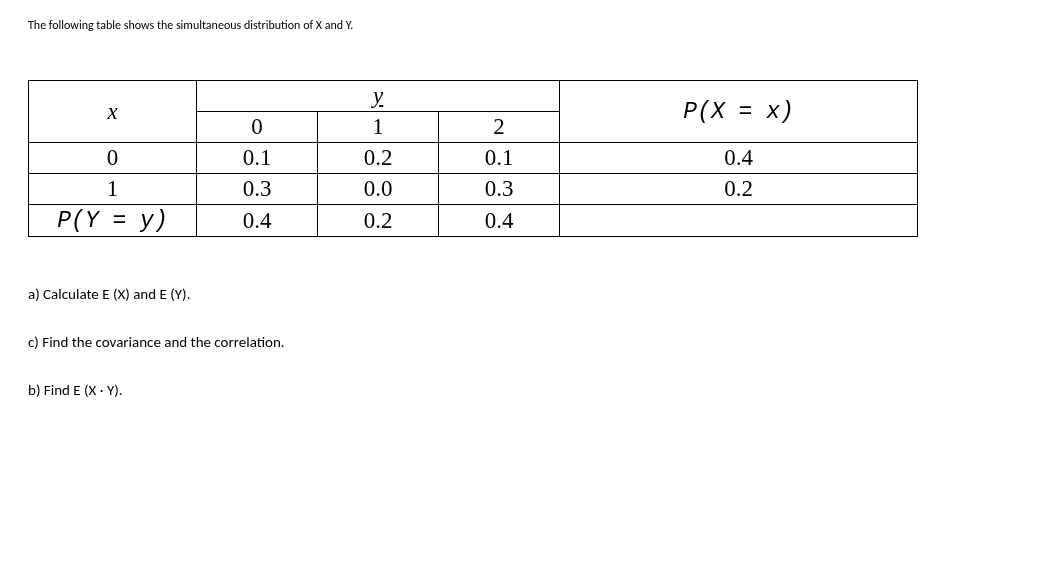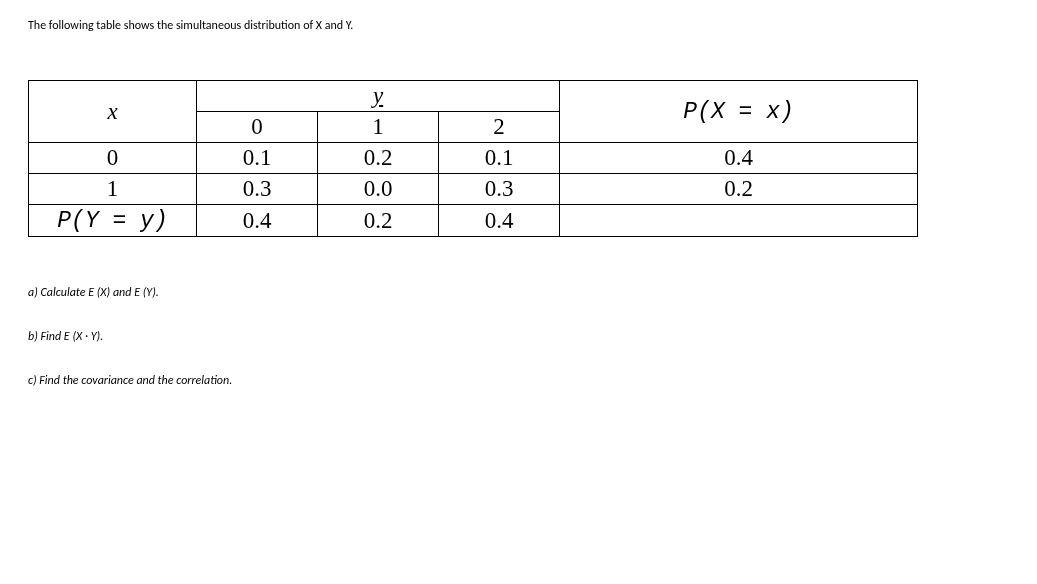--- a/index.html
+++ b/index.html
@@ -33,23 +33,22 @@
     
     .hdr-x { width: 168px; }
     .hdr-y {
       font-style: italic;
       text-decoration: underline;
       border-bottom: none !important;
     }
     .pxx { }
     .empty-cell { }
     .questions p {
-      font-size: 12px;
+      font-size: 15px;
       margin-bottom: 30px;
-      font-style: italic;
     }
   </style>
 </head>
 <body>
 
 <p class="intro">The following table shows the simultaneous distribution of X and Y.</p>
 
 <table class="dist">
   <tbody>
       <tr>
@@ -85,15 +84,15 @@
     <td>0.4</td>
     <td>0.2</td>
     <td>0.4</td>
     <td class="empty-cell"></td>
   </tr>
 </tbody>
   </table>
 
 <div class="questions">
   <p>a) Calculate E (X) and E (Y).</p>
+  <p>c) Find the covariance and the correlation.</p>
   <p>b) Find E (X · Y).</p>
-  <p>c) Find the covariance and the correlation.</p>
 </div>
 
 </body></html>

